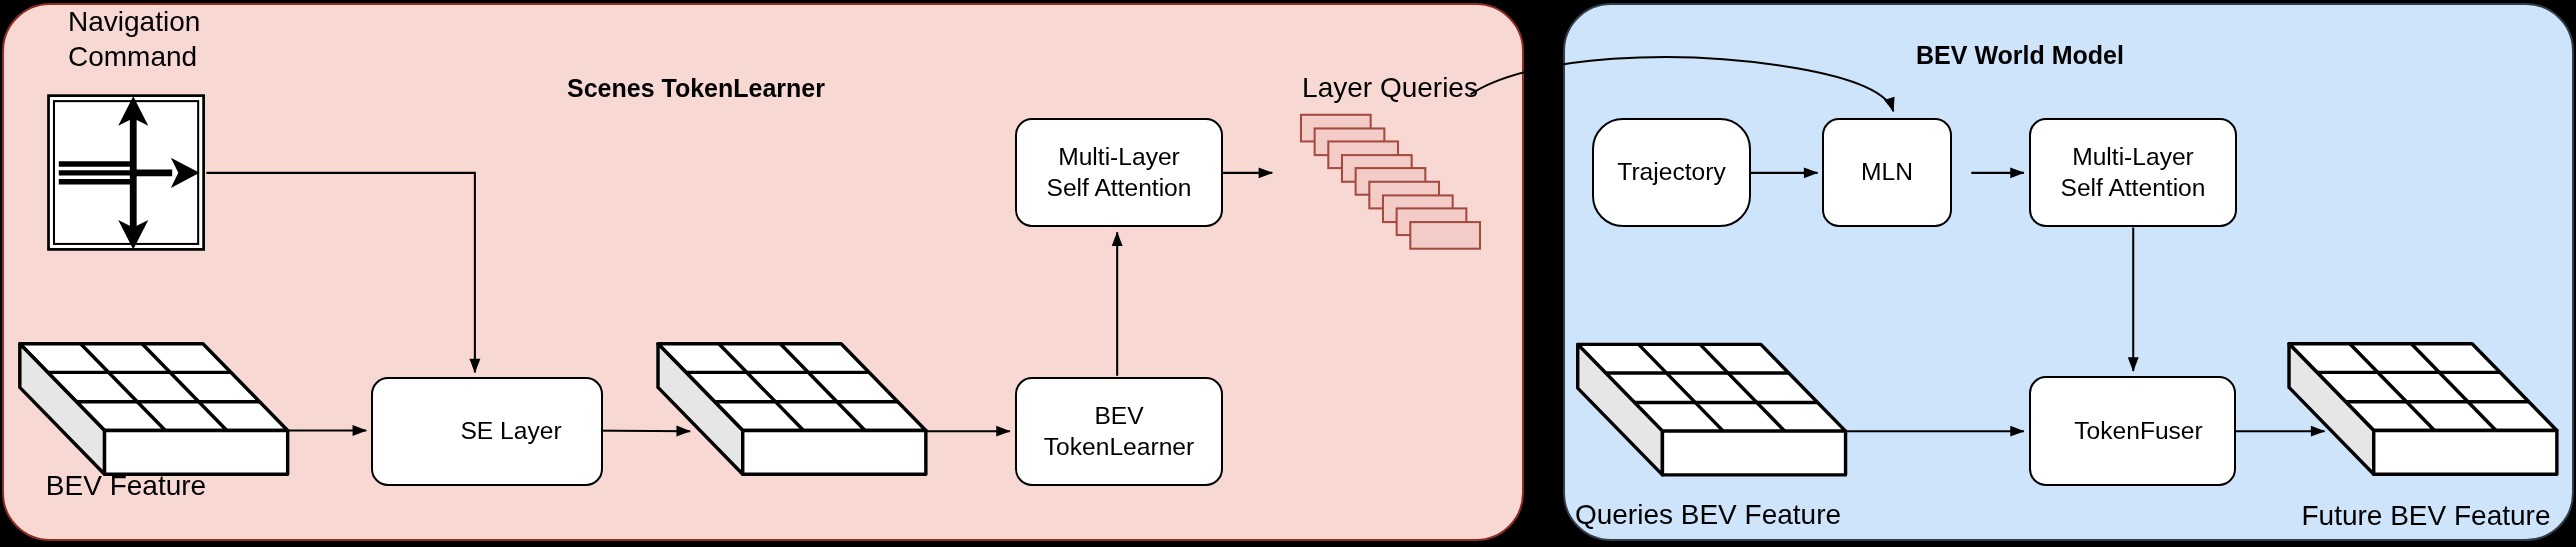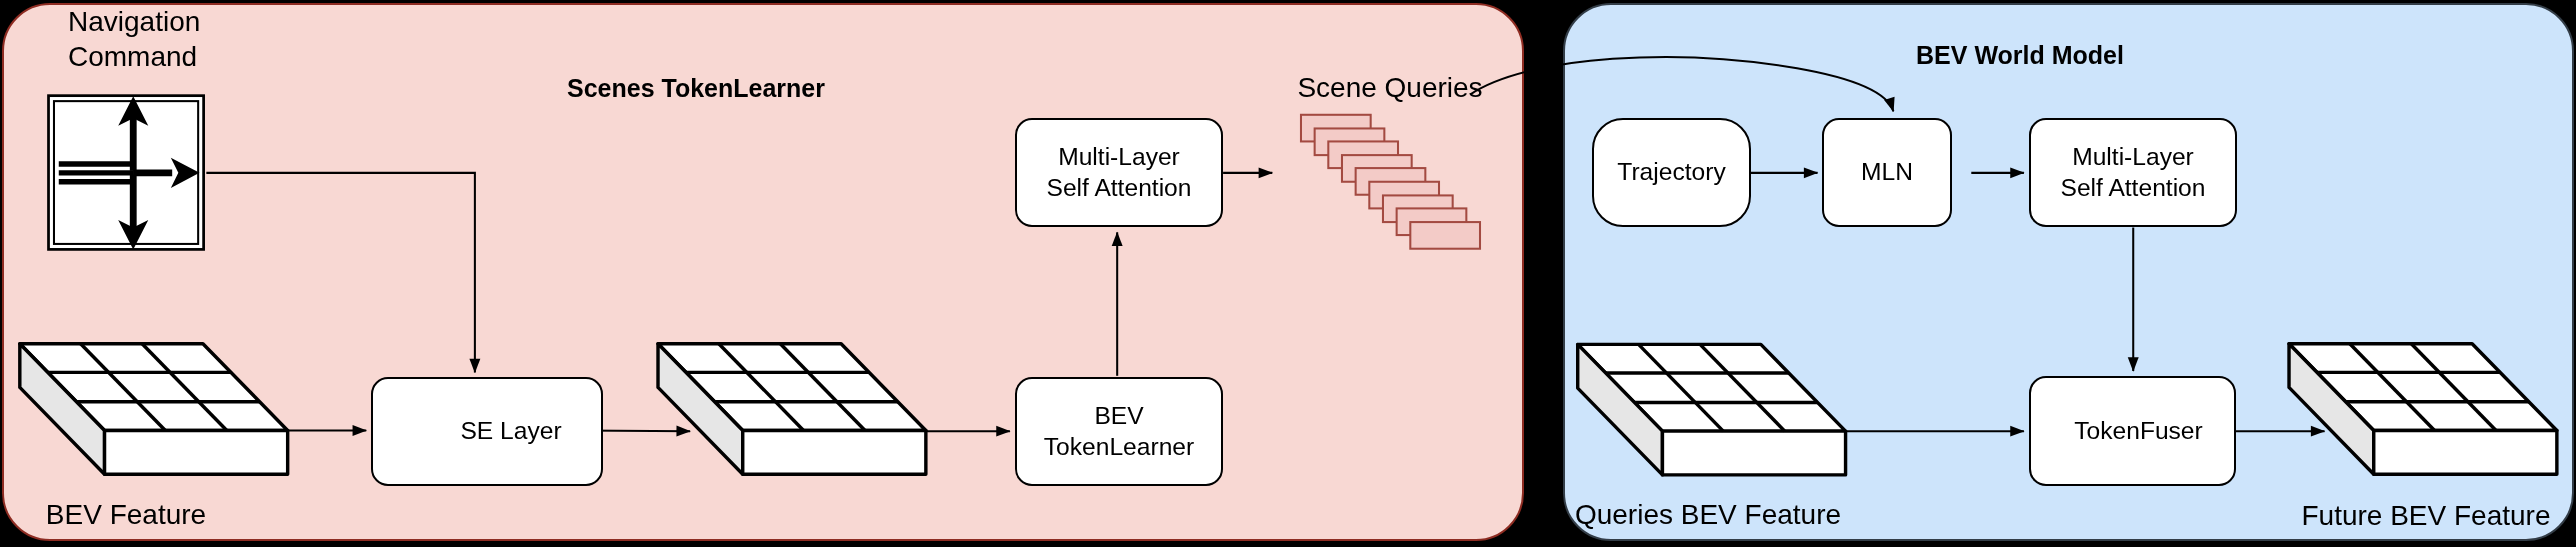--- a/index.html
+++ b/index.html
@@ -115,22 +115,22 @@
           <line x1="83" y1="85" x2="351" y2="85"></line>
       </g>
     </g>
   </svg>
 
   <div class="panel-title" style="left:696px;top:41px;margin-top:33px;">Scenes TokenLearner</div>
   <div class="panel-title" style="left:2020px;top:41px;">BEV World Model</div>
 
   <div class="free-label" style="left:68px;top:4.1px;">Navigation
 Command</div>
-  <div class="free-label centered" style="left:1390px;top:70px;">Scene Queries</div>
-  <div class="free-label centered" style="left:126px;top:497px;">BEV Feature</div>
+  <div class="free-label centered" style="left:1390px;top:70px;">Layer Queries</div>
+  <div class="free-label centered" style="left:126px;top:468px;">BEV Feature</div>
   <div class="free-label centered" style="left:1708px;top:497px;">Queries BEV Feature</div>
   <div class="free-label centered" style="left:2426px;top:498px;">Future BEV Feature</div>
 
   <div class="node rounded" style="left:371px;top:377px;width:232px;height:109px;padding-left:48px;">SE Layer</div>
   <div class="node rounded" style="left:1015px;top:118px;width:208px;height:109px;">Multi-Layer
 Self Attention</div>
   <div class="node rounded" style="left:1015px;top:377px;width:208px;height:109px;">BEV
 TokenLearner</div>
   <div class="node" style="left:1592px;top:118px;width:159px;height:109px;border-radius:31px;">Trajectory</div>
   <div class="node rounded" style="left:1822px;top:118px;width:130px;height:109px;">MLN</div>

